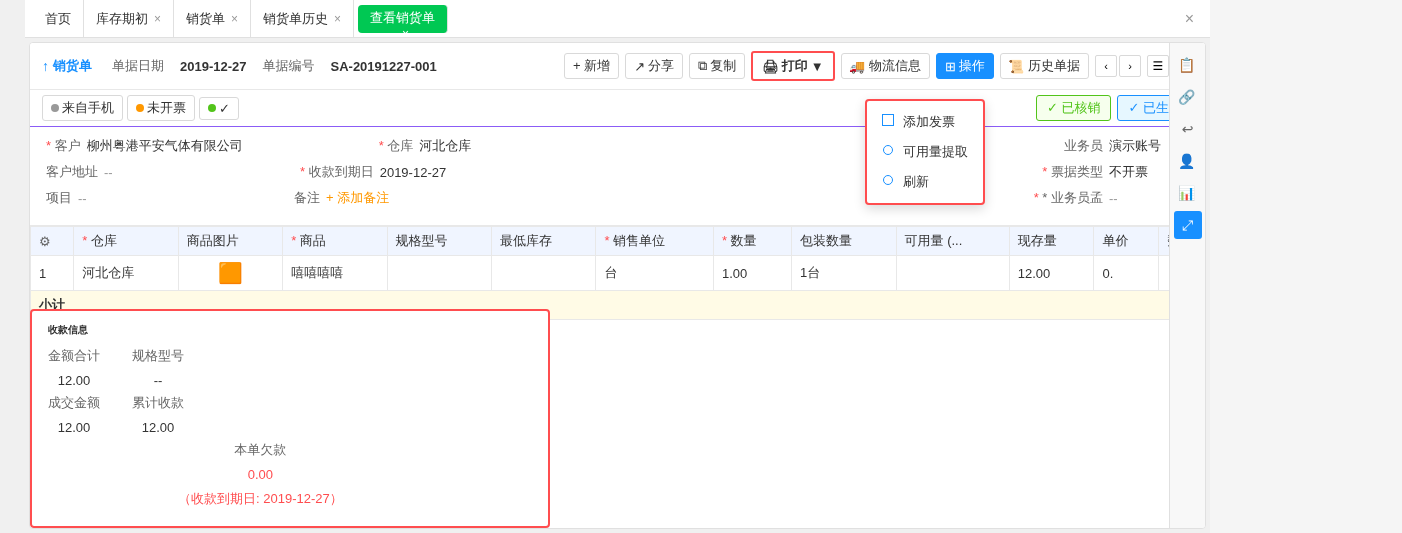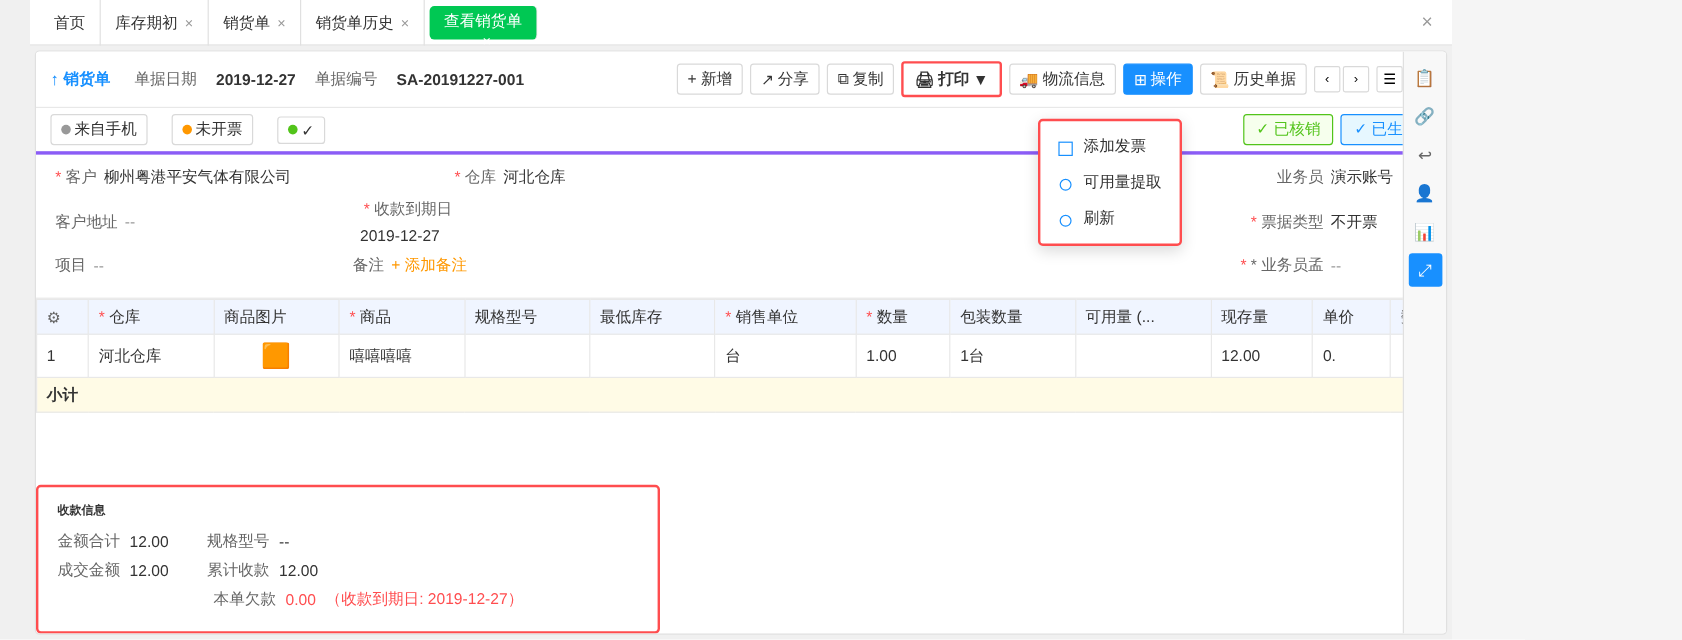--- a/index.html
+++ b/index.html
@@ -122,23 +122,23 @@
       cursor: pointer;
       white-space: nowrap;
     }
     .status-btn.green { background: #f6ffed; border-color: #52c41a; color: #52c41a; }
     .status-btn.blue { background: #e6f7ff; border-color: #1890ff; color: #1890ff; }
 
     
     .sub-toolbar {
       display: flex;
       align-items: center;
-      gap: 20px;
+      gap: 4px;
       padding: 5px 12px;
-      border-bottom: 3px solid #8b5cf6;
+      border-bottom: 1px solid #8b5cf6;
       background: #fff;
     }
     .sub-btn {
       display: flex;
       align-items: center;
       gap: 3px;
       padding: 3px 8px;
       border: 1px solid #d9d9d9;
       border-radius: 3px;
       background: #fff;
@@ -243,20 +243,21 @@
     }
     .info-row {
       display: flex;
       gap: 32px;
       margin-bottom: 6px;
     }
     .info-field {
       display: flex;
       align-items: center;
       gap: 8px;
+      flex-direction: column;
     }
     .info-label { color: #666; }
     .info-value { color: #333; }
     .info-value.red { color: #ff4d4f; }
     .info-value.date-red { color: #ff4d4f; }
 
     
     .dropdown-menu {
       position: absolute;
       right: 220px;
@@ -264,21 +265,21 @@
       background: #fff;
       border: 2px solid #ff4d4f;
       border-radius: 4px;
       padding: 6px 0;
       min-width: 120px;
       z-index: 100;
       box-shadow: 0 4px 12px rgba(0,0,0,0.15);
     }
     .dropdown-item {
       display: flex;
-      align-items: flex-end;
+      align-items: flex-start;
       gap: 8px;
       padding: 6px 14px;
       cursor: pointer;
       color: #333;
     }
     .dropdown-item .item-icon {
       width: 14px;
       height: 14px;
       display: flex;
       align-items: center;
@@ -478,21 +479,21 @@
         <div class="form-field" style="margin-left: auto;">
           <span class="form-label">业务员</span>
           <span class="form-value">演示账号</span>
         </div>
       </div>
       <div class="form-row">
         <div class="form-field">
           <span class="form-label">客户地址</span>
           <span class="form-value dash">--</span>
         </div>
-        <div class="form-field" style="margin-left: 100px; flex-direction: column;">
+        <div class="form-field" style="margin-left: 100px;">
           <span class="form-label required">收款到期日</span>
           <span class="form-value">2019-12-27</span>
         </div>
         <div class="form-field" style="margin-left: auto;">
           <span class="form-label required">票据类型</span>
           <span class="form-value">不开票</span>
         </div>
       </div>
       <div class="form-row">
         <div class="form-field">

